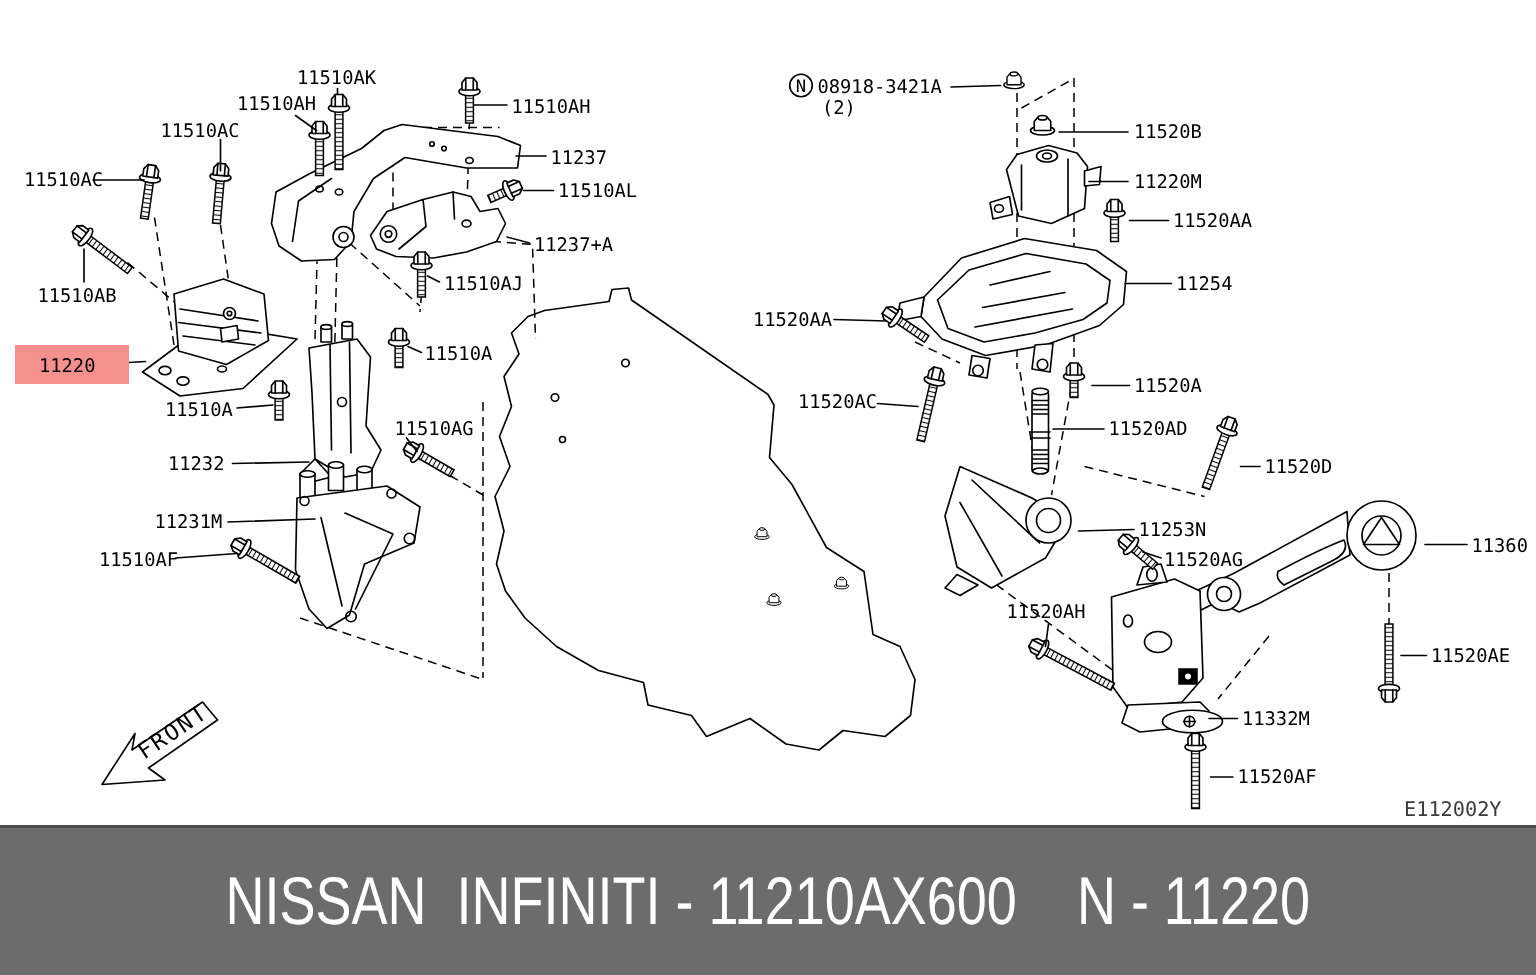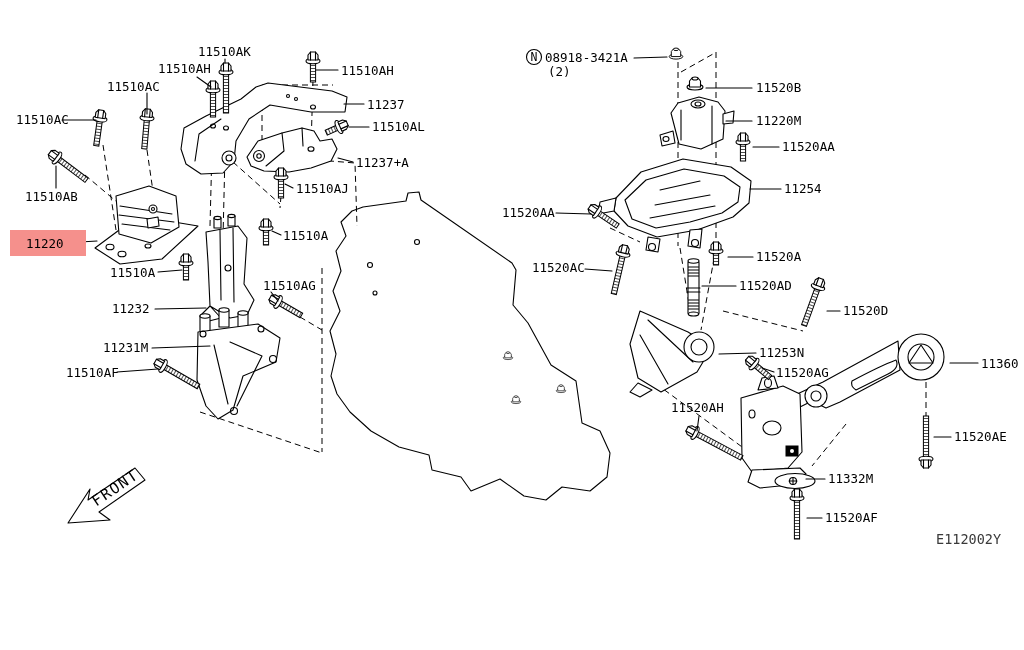--- a/index.html
+++ b/index.html
@@ -387,14 +387,17 @@
   </g>
 
   <g>
     <path class="w" d="M68,523 L90,489 L88,500 L135,468 L145,480 L99,512 L110,520 Z"></path>
     <text class="front-txt" x="118" y="492" text-anchor="middle" transform="rotate(-34 118 492)">FRONT</text>
   </g>
 
   <text class="code" x="936" y="544">E112002Y</text>
 </svg>
 
-
+<div class="footer">
+  <span class="footer-text">NISSAN  INFINITI - 11210AX600    N - 11220</span>
 </div>
 
+</div>
+
 </body></html>

